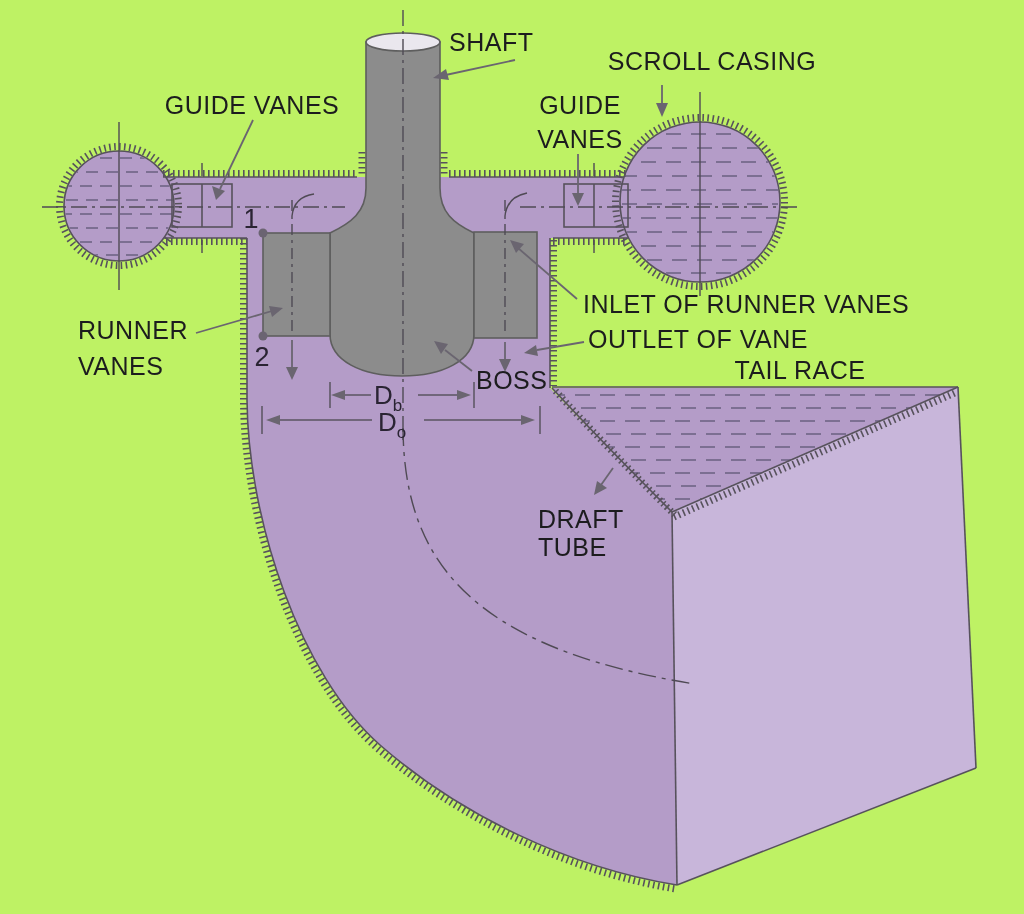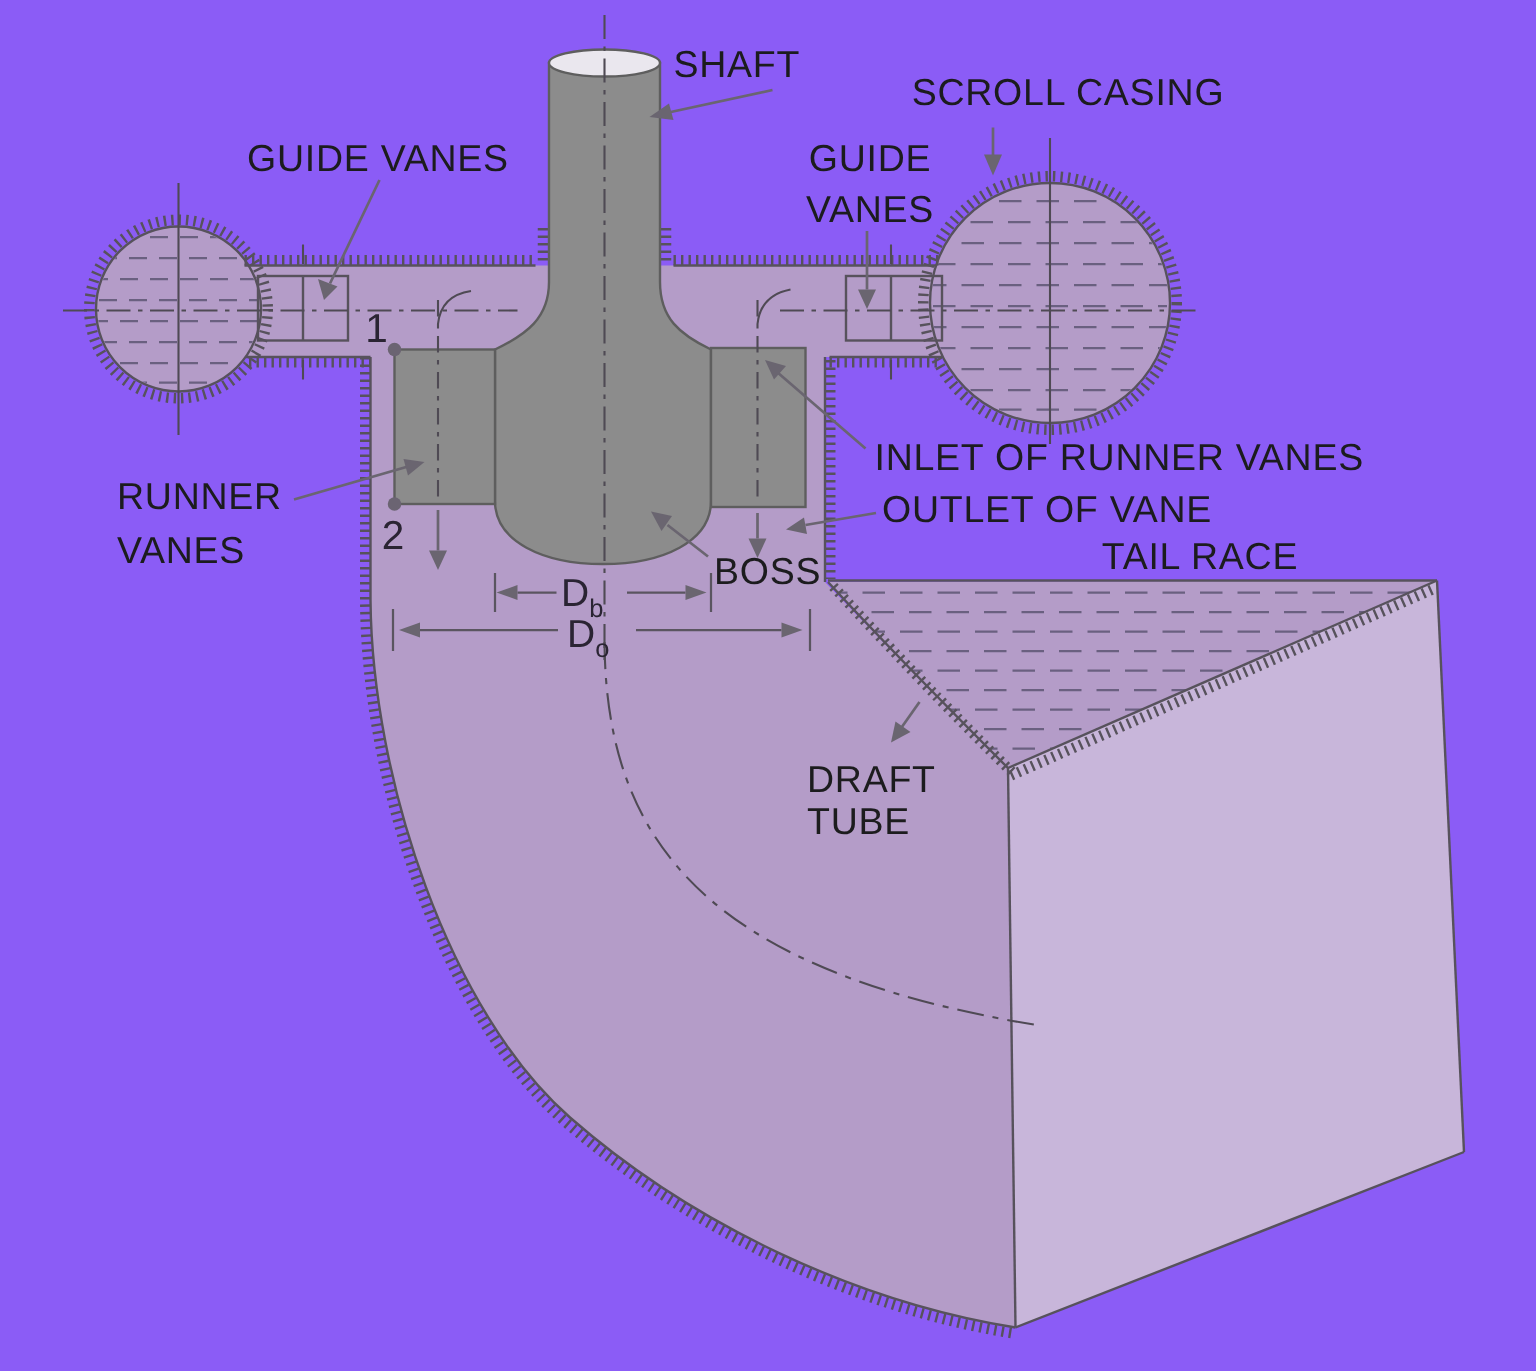--- a/index.html
+++ b/index.html
@@ -1,16 +1,16 @@
 <!DOCTYPE html>
 <html><head>
 <meta charset="utf-8">
 <style>
   html,body{margin:0;padding:0;background:#ffffff;}
-  #stage{position:relative;width:1024px;height:914px;background:#8b5cf6;overflow:hidden;
+  #stage{position:relative;width:1024px;height:914px;background:#bef264;overflow:hidden;
          font-family:"Liberation Sans", sans-serif;}
   svg{display:block;}
   .outline{stroke:#57525c;stroke-width:1.6;fill:none;}
   .hatch{stroke:#57525c;stroke-width:7;fill:none;stroke-dasharray:1.6 3.4;}
   .cline{stroke:#4f4a54;stroke-width:1.4;fill:none;}
   .dashdot{stroke-dasharray:16 5 3 5;}
   .vanedash{stroke-dasharray:11 5 3 5;}
   .waterdash{stroke:#6a6080;stroke-width:1.5;stroke-dasharray:12 8;}
   .waterdash2{stroke:#6a6080;stroke-width:1.5;stroke-dasharray:15 10;}
   .dim{stroke:#5a5560;stroke-width:1.5;fill:none;}

